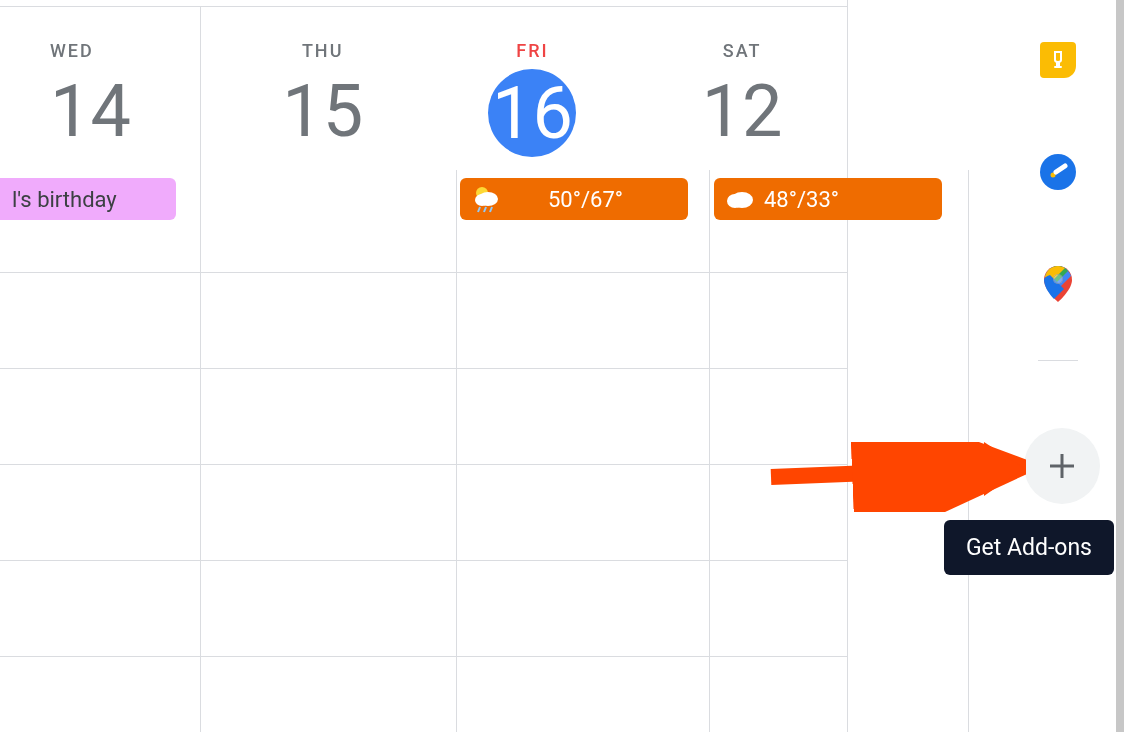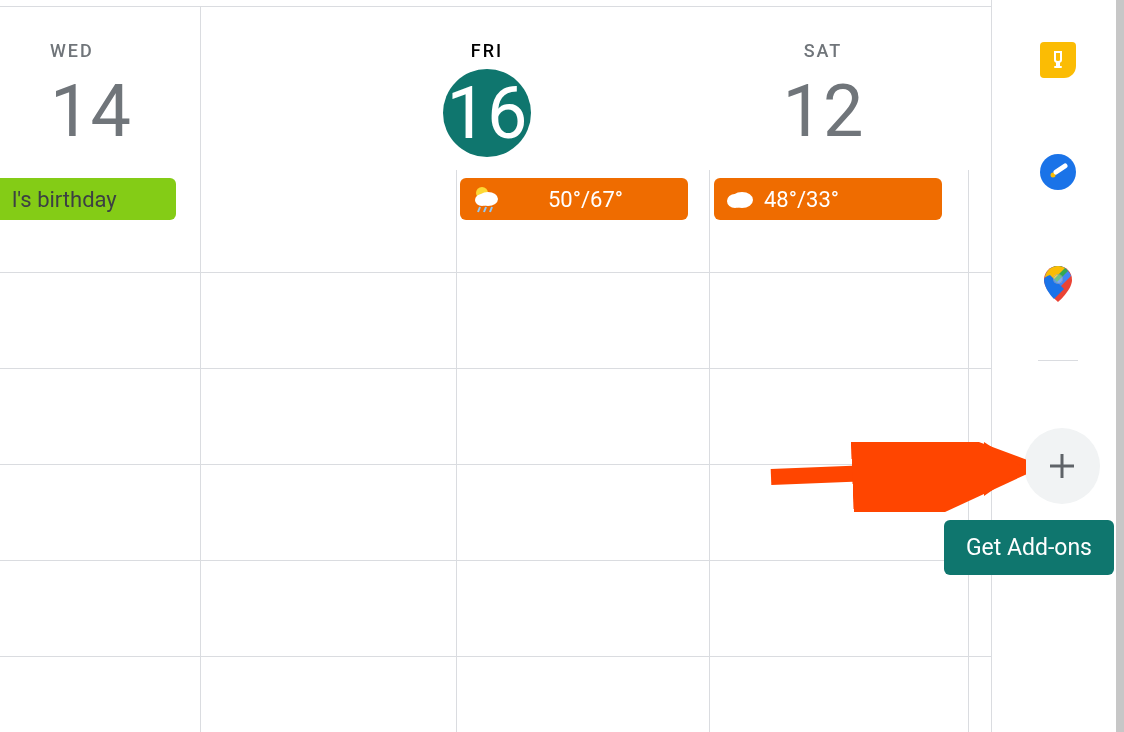--- a/index.html
+++ b/index.html
@@ -12,21 +12,21 @@
       width: 1124px;
       height: 732px;
       overflow: hidden;
       position: relative;
       background: #fff;
     }
     .calendar-area {
       position: absolute;
       left: 0;
       top: 0;
-      width: 992px;
+      width: 848px;
       height: 732px;
       border-right: 1px solid #dadce0;
     }
     .top-border {
       position: absolute;
       top: 6px;
       left: 0;
       right: 0;
       height: 1px;
       background: #dadce0;
@@ -53,29 +53,29 @@
       padding-left: 50px;
     }
     .day-name {
       font-size: 18px;
       font-weight: 500;
       letter-spacing: 2px;
       color: #70757a;
       margin-bottom: 8px;
     }
     .day-name.today {
-      color: #000000;
+      color: #ef4444;
     }
     .day-number {
       font-size: 72px;
       font-weight: 400;
       color: #70757a;
     }
     .day-number.today {
-      background: #0f766e;
+      background: #3b82f6;
       color: #fff;
       width: 88px;
       height: 88px;
       border-radius: 50%;
       display: flex;
       align-items: center;
       justify-content: center;
     }
     .day-sep {
       position: absolute;
@@ -99,21 +99,21 @@
       font-weight: 400;
       color: #fff;
       display: flex;
       align-items: center;
       padding: 0 12px;
       gap: 10px;
     }
     .birthday-chip {
       left: 0;
       width: 176px;
-      background: #84cc16;
+      background: #f0abfc;
       color: #3c4043;
       border-top-left-radius: 0;
       border-bottom-left-radius: 0;
     }
     .weather-chip {
       background: #ef6c00;
     }
     .weather-chip-1 {
       left: 460px;
       width: 228px;
@@ -199,21 +199,21 @@
       align-items: center;
       justify-content: center;
       cursor: pointer;
       font-size: 40px;
       color: #5f6368;
     }
     .tooltip {
       position: absolute;
       right: 10px;
       top: 520px;
-      background: #0f766e;
+      background: #0f172a;
       color: #fff;
       padding: 14px 22px;
       border-radius: 6px;
       font-size: 23px;
       font-weight: 400;
     }
     .arrow-annotation {
       position: absolute;
       left: 766px;
       top: 442px;
@@ -225,20 +225,24 @@
 
 <div class="calendar-area">
   <div class="top-border"></div>
 
   <div class="thin-sep" style="left:200px"></div>
 
   <div class="day-headers">
     <div class="day-header">
       <div class="day-name">WED</div>
       <div class="day-number">14</div>
+    </div>
+    <div class="day-header">
+      <div class="day-name">THU</div>
+      <div class="day-number">15</div>
     </div>
     <div class="day-header">
       <div class="day-name today">FRI</div>
       <div class="day-number today">16</div>
     </div>
     <div class="day-header">
       <div class="day-name">SAT</div>
       <div class="day-number">12</div>
     </div>
   </div>

